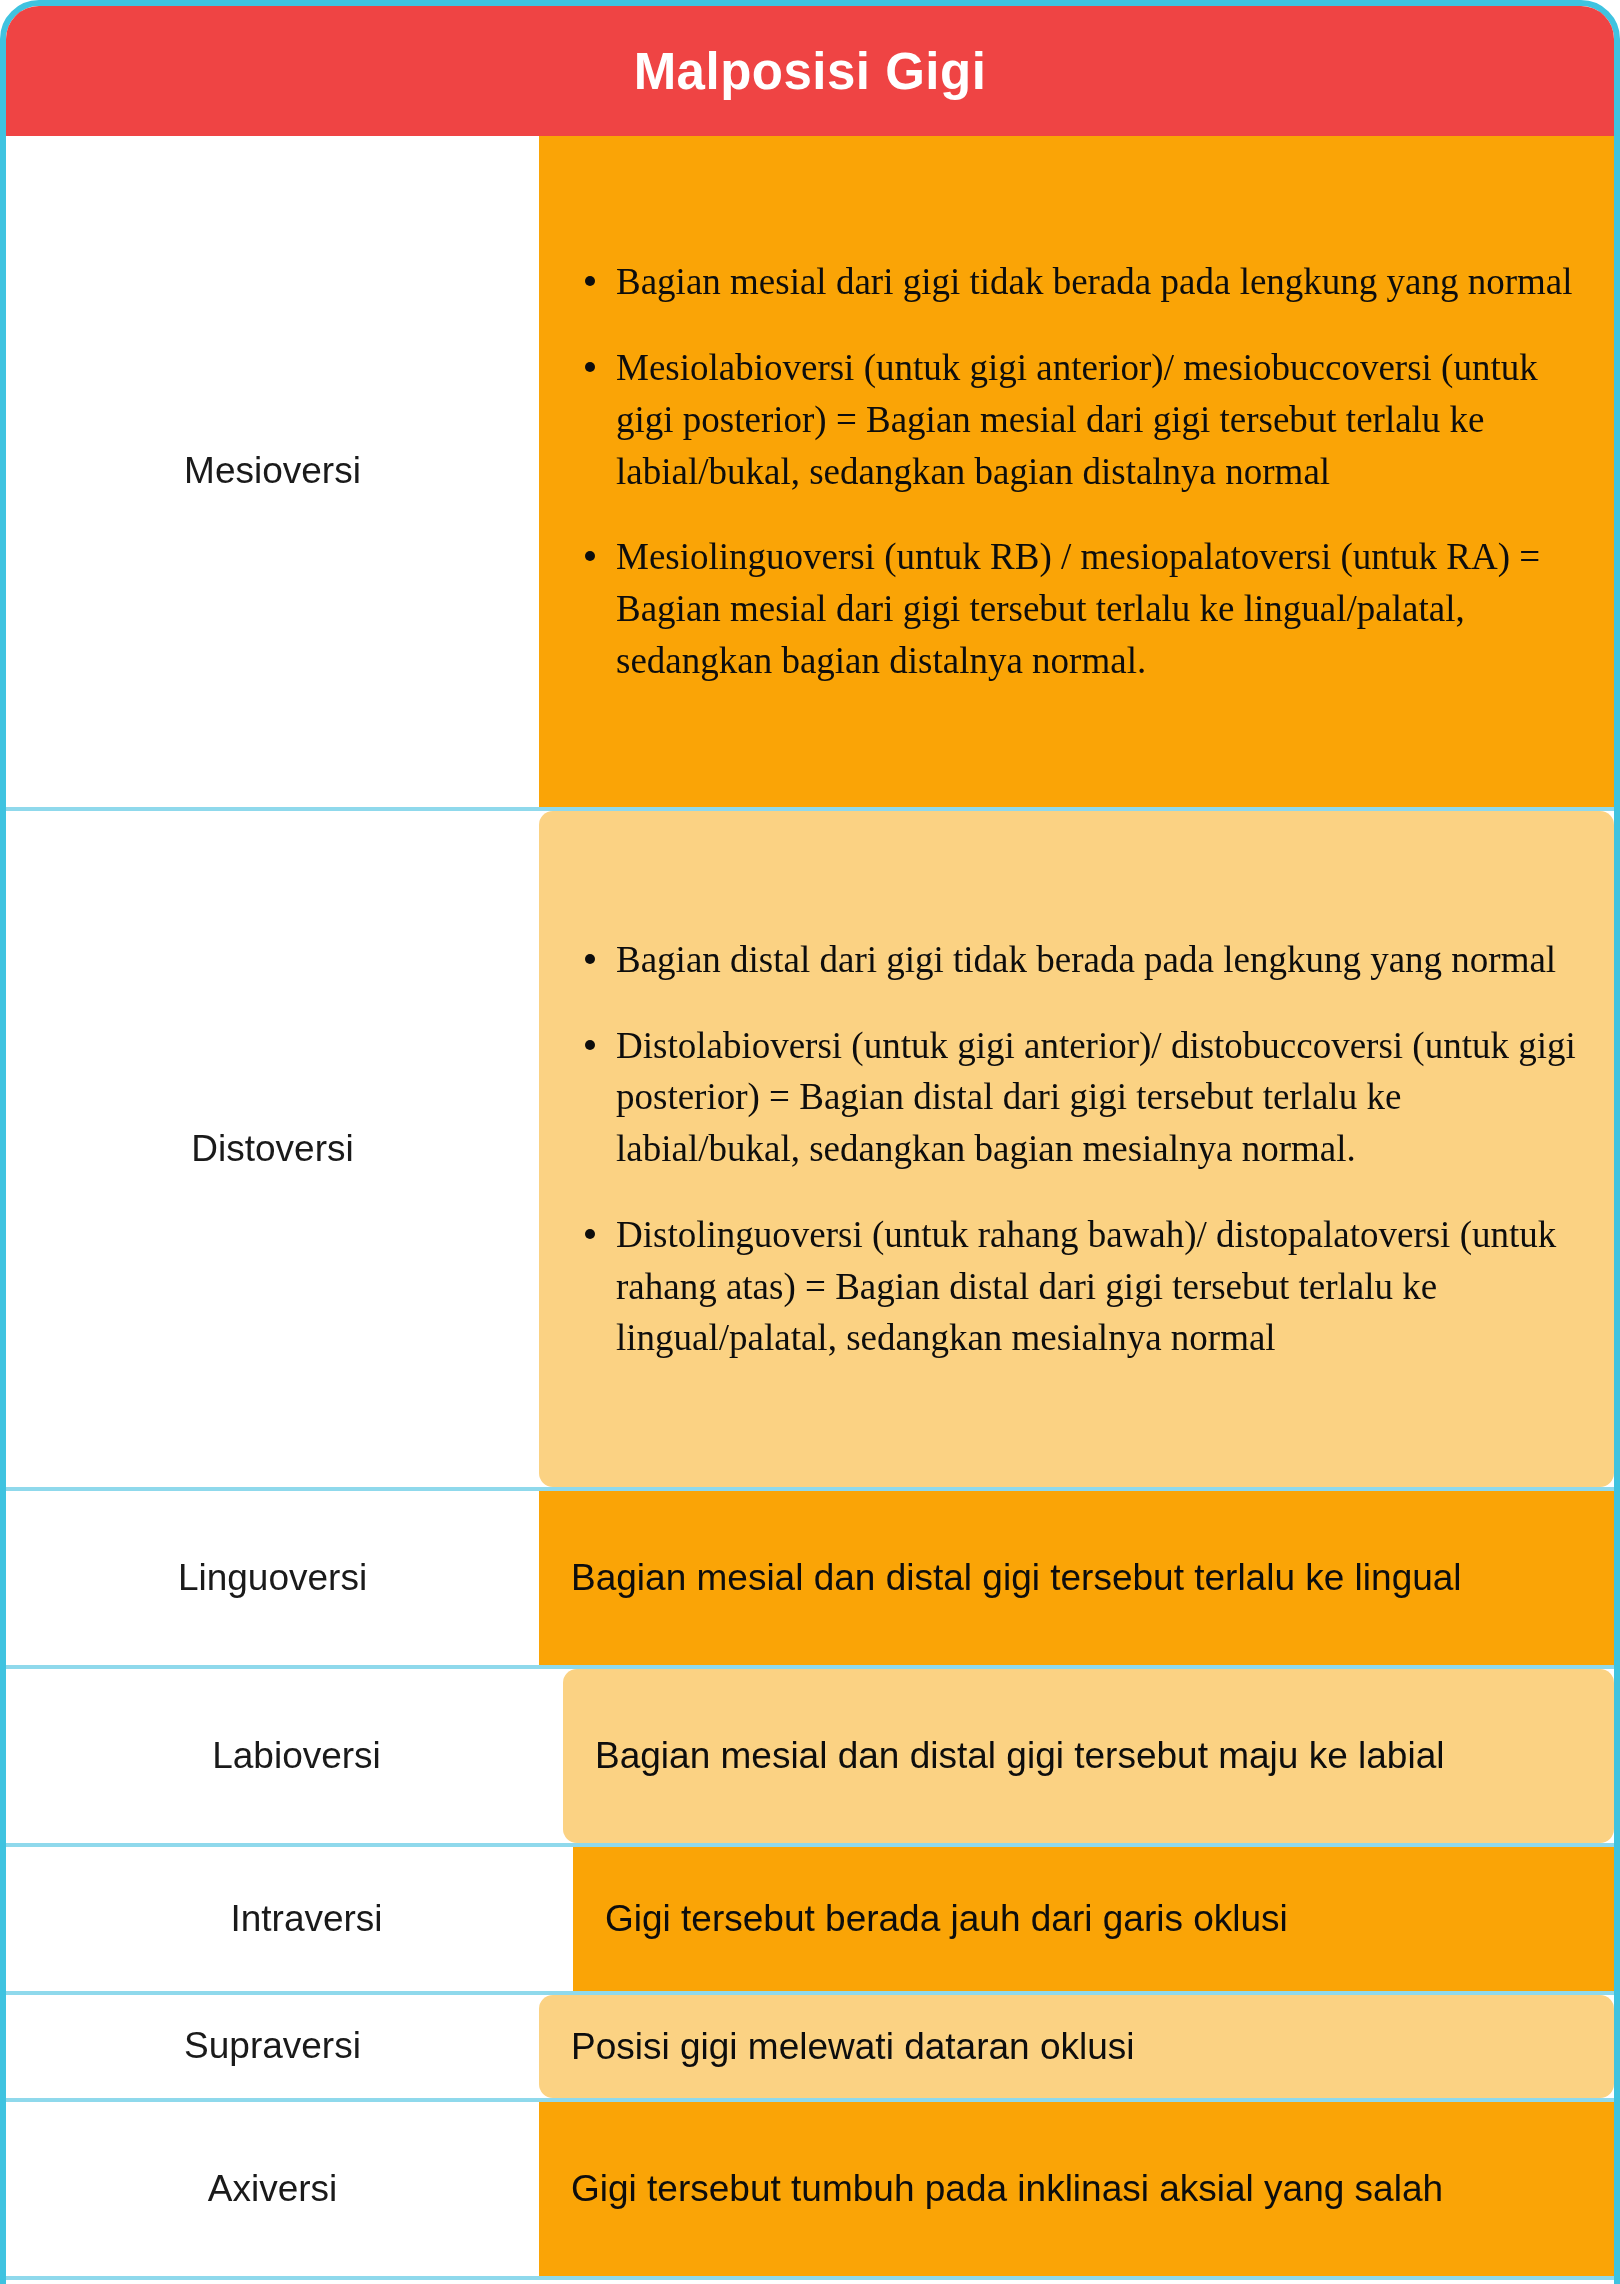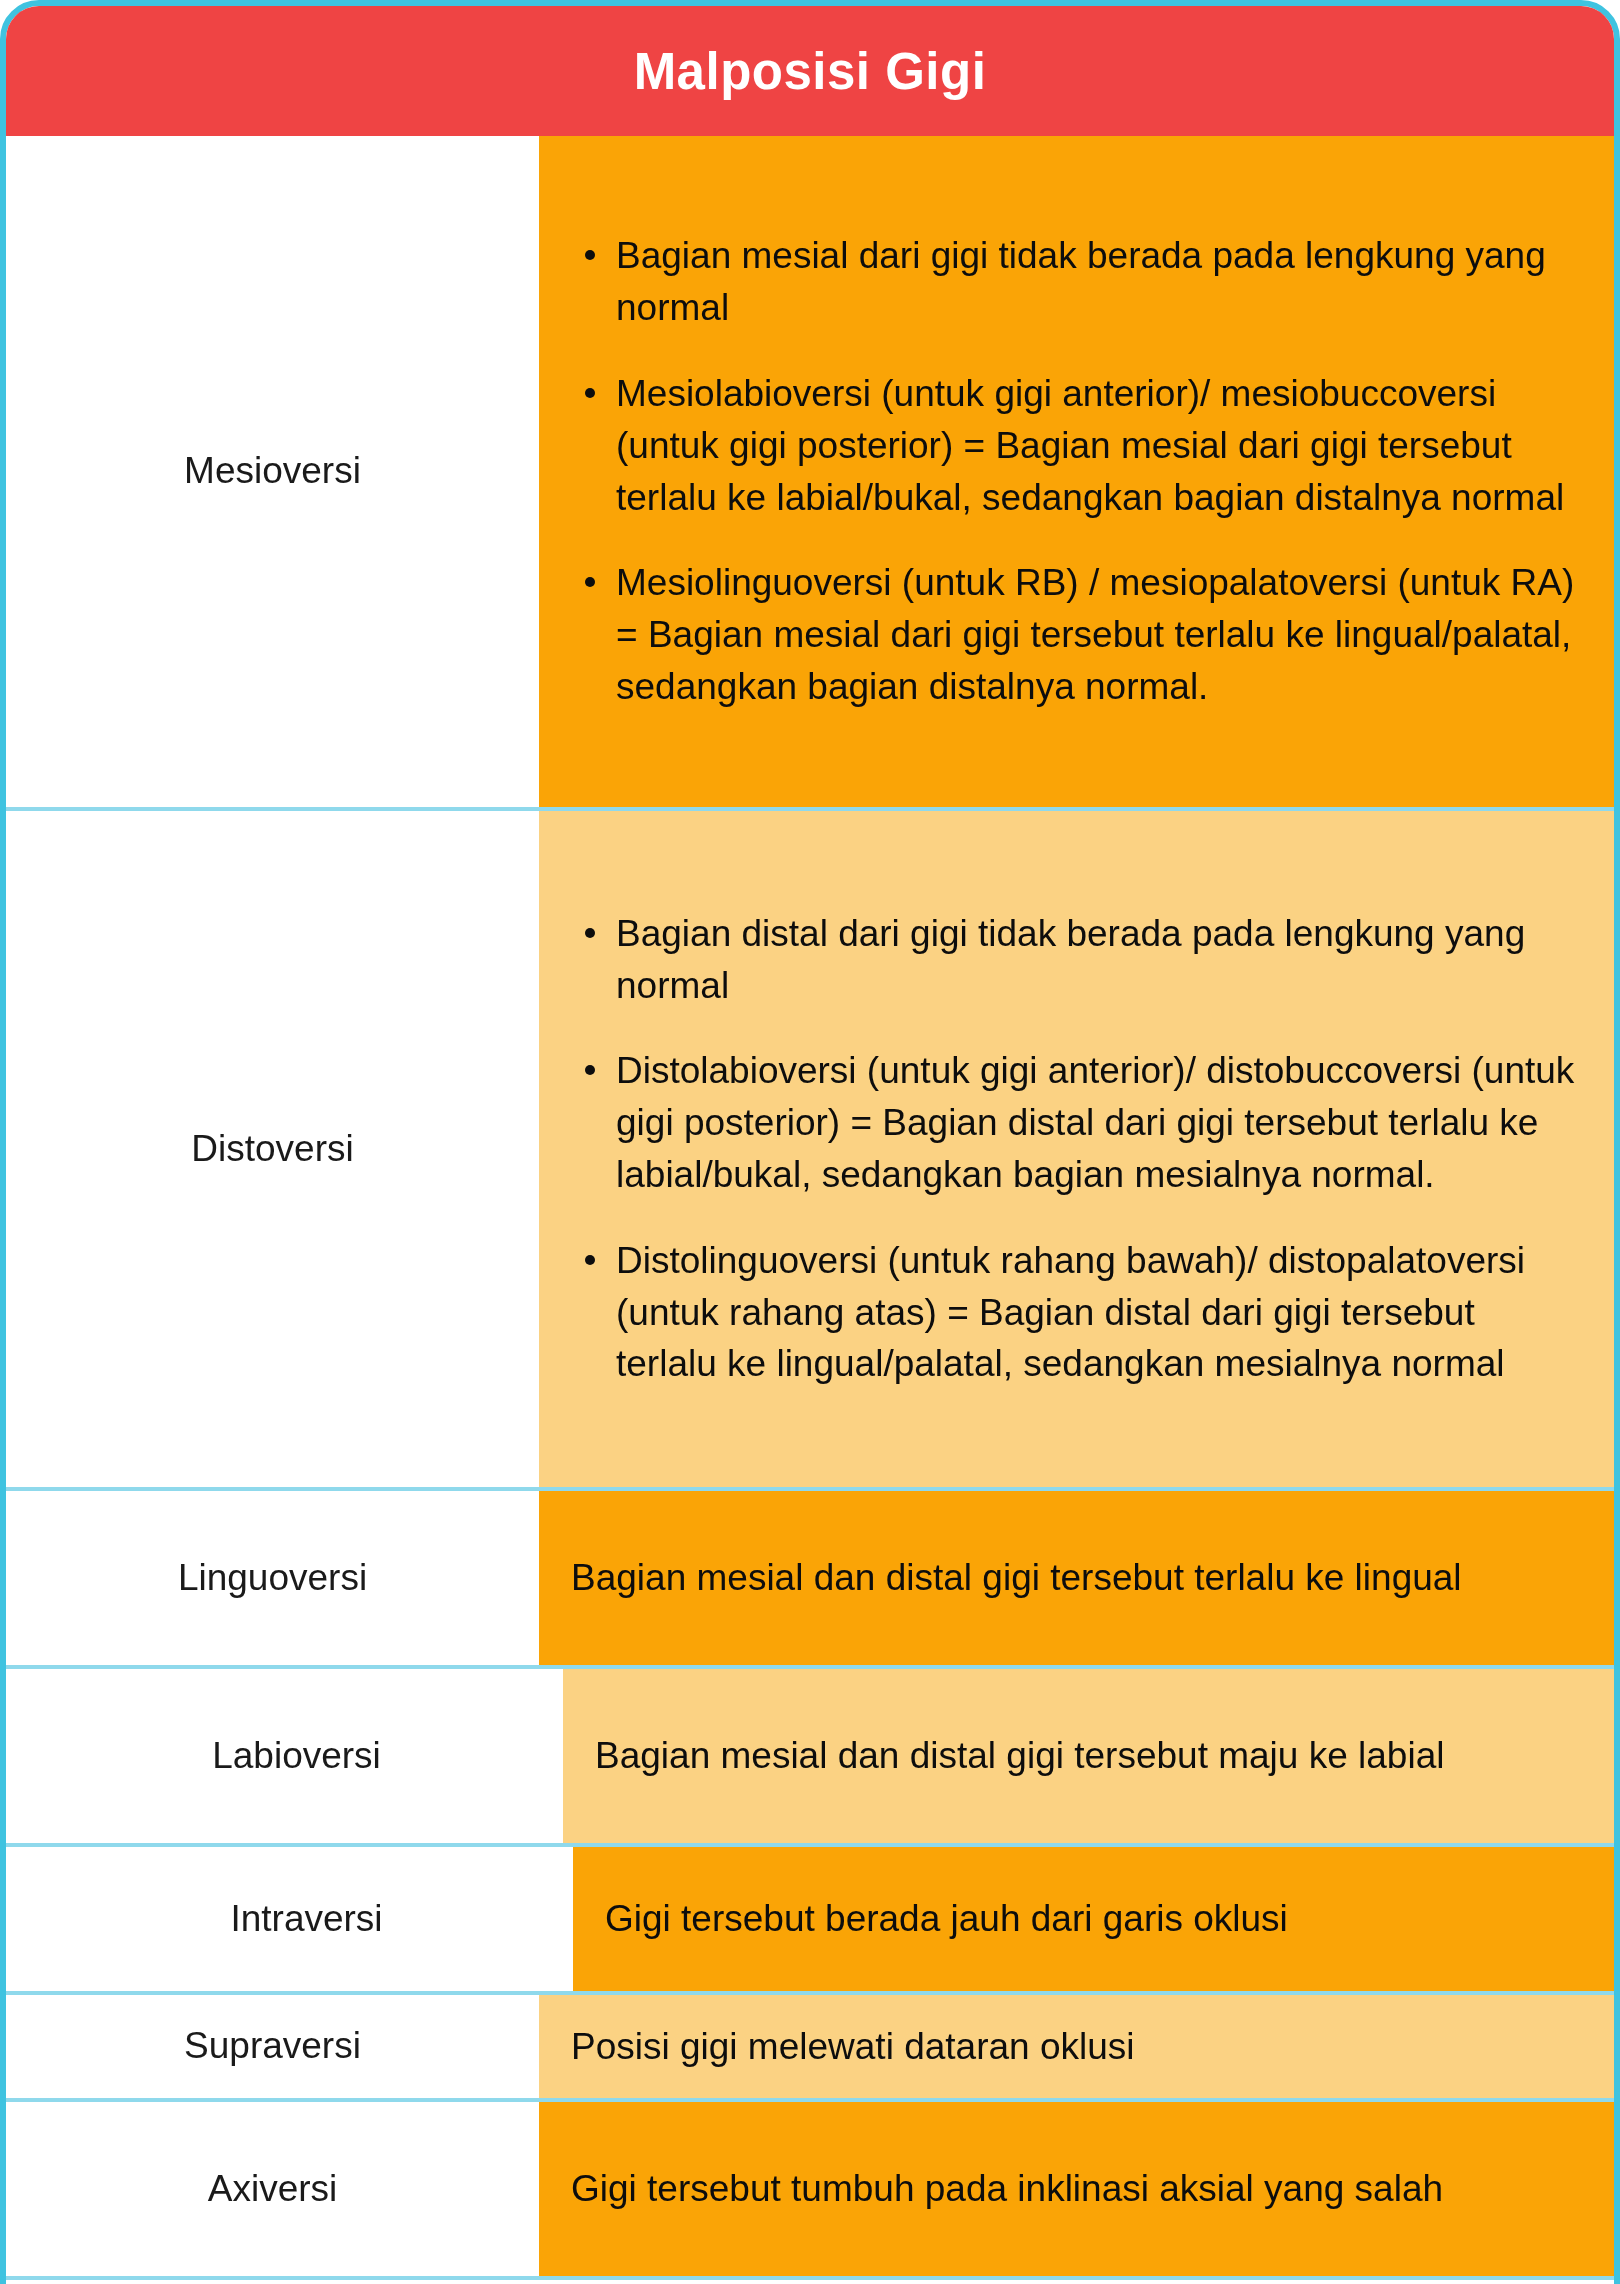--- a/index.html
+++ b/index.html
@@ -91,28 +91,29 @@
 
   .cell-desc {
     flex: 1 1 auto;
     box-sizing: border-box;
     padding: 20px 34px 20px 32px;
     display: flex;
     flex-direction: column;
     justify-content: center;
   }
   .cell-desc.shade-dark  { background: #faa406; }
-  .cell-desc.shade-light { background: #fbd283; }
+  .cell-desc.shade-light { background: #fbd283; border-radius: 14px; }
 
   
   ul.bullets {
     list-style: none;
     margin: 0;
     padding: 0;
     width: 100%;
+    font-family: Liberation Serif, serif;
   }
   ul.bullets > li {
     position: relative;
     padding-left: 45px;
     margin: 0 0 34px 0;
     font-size: 37px;
     line-height: 1.40;
     color: #0d0d0d;
   }
   ul.bullets > li:last-child { margin-bottom: 0; }

